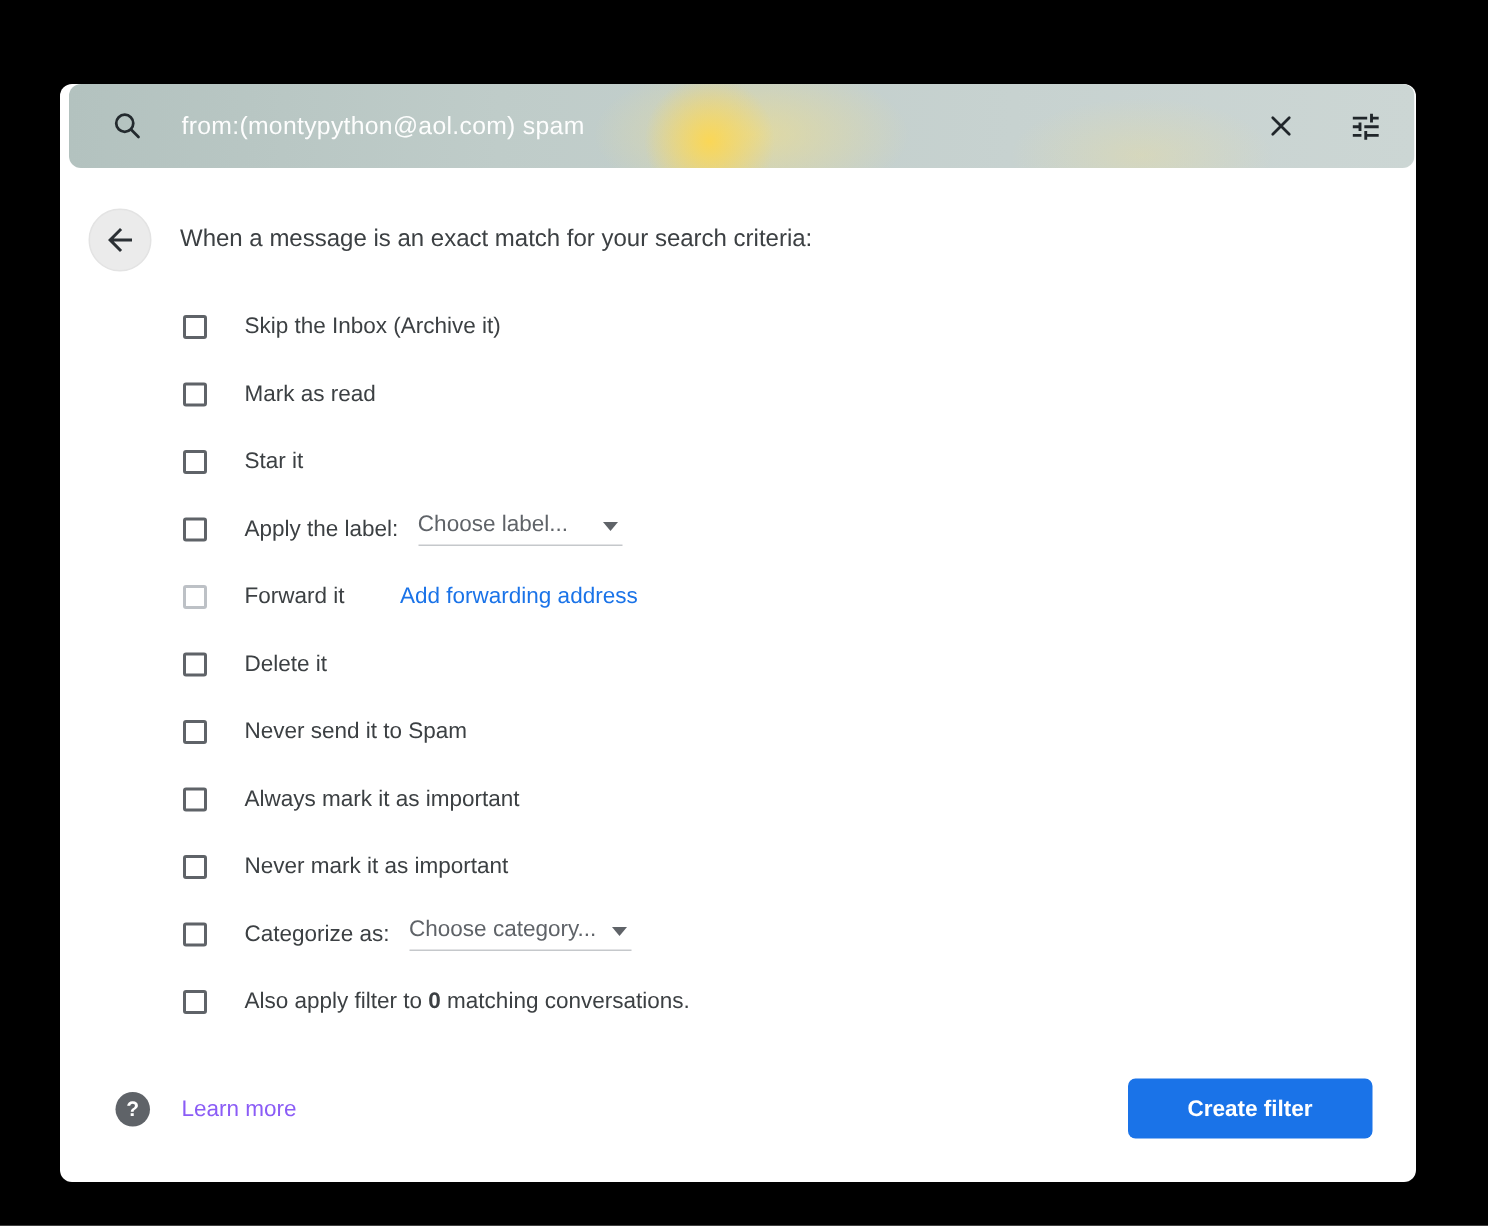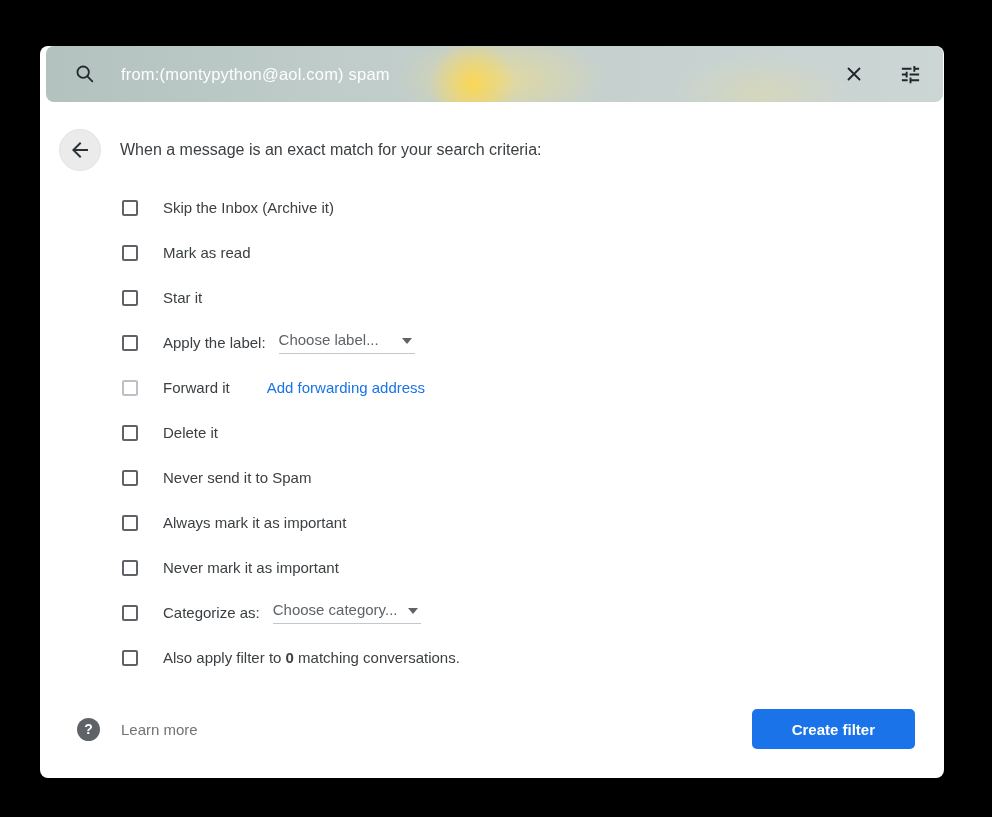--- a/index.html
+++ b/index.html
@@ -2,21 +2,21 @@
 <html><head>
 <meta charset="utf-8">
 <style>
   * { box-sizing: border-box; margin: 0; padding: 0; }
   html, body {
     width: 992px; height: 817px; overflow: hidden;
     background: #000;
     font-family: "Liberation Sans", sans-serif;
   }
   .dialog {
-    position: absolute; left: 40px; top: 46px;
+    position: absolute; left: 40px; top: 56px;
     width: 904px; height: 732px;
     background: #fff; border-radius: 8px;
   }
   
   .searchbar {
     position: absolute; left: 6px; top: 0; right: 1px; height: 56px;
     border-radius: 8px; overflow: hidden;
     display: flex; align-items: center;
     padding: 0 20px 0 28px;
     background:
@@ -82,21 +82,21 @@
   .footer {
     position: absolute; left: 0; right: 0; bottom: 27px; height: 44px;
     display: flex; align-items: center; padding: 0 29px 0 37px;
   }
   .help-btn {
     width: 23px; height: 23px; border-radius: 50%; background: #5f6368;
     color: #fff; font-size: 14px; font-weight: bold;
     display: flex; align-items: center; justify-content: center;
     cursor: pointer; flex: 0 0 auto;
   }
-  .learn-more { margin-left: 21px; font-size: 15px; color: #737373; cursor: pointer; }
+  .learn-more { margin-left: 21px; font-size: 15px; color: #8b5cf6; cursor: pointer; }
   .spacer { flex: 1 1 auto; }
   .create-filter-btn {
     height: 40px; padding: 0 40px; border: none; border-radius: 5px;
     background: #1a73e8; color: #fff;
     font-family: "Liberation Sans", sans-serif;
     font-size: 15px; font-weight: bold; cursor: pointer;
   }
 </style>
 </head>
 <body>

